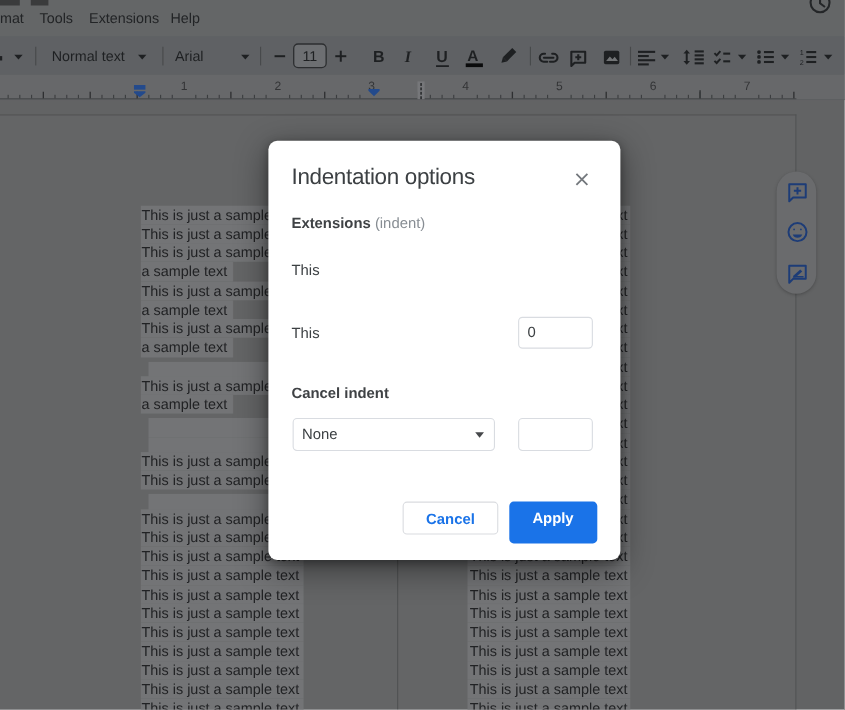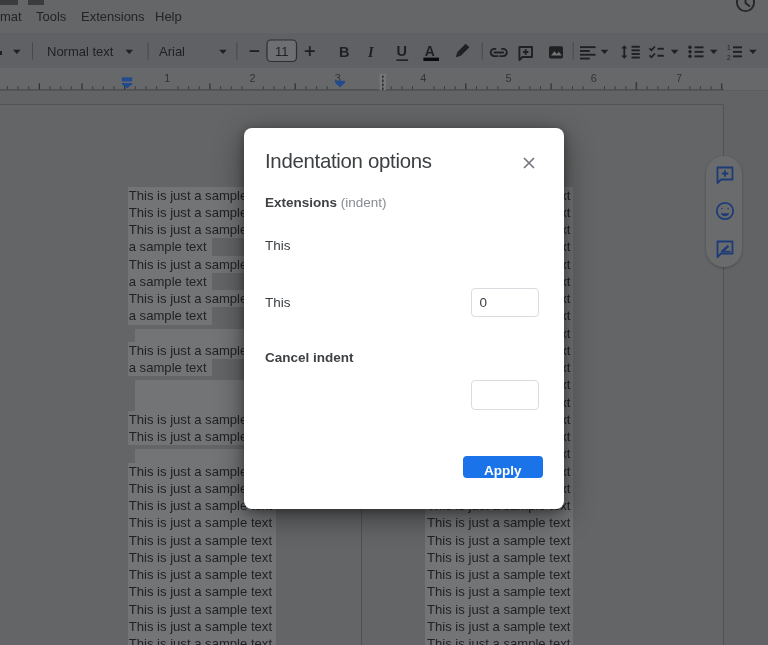--- a/index.html
+++ b/index.html
@@ -9,21 +9,21 @@
 #ruler { position:absolute; left:0; top:68px; width:768px; height:23px; background:#67686a; }
 #page { position:absolute; left:0; top:103.5px; width:723.8px; height:541.5px; background:#646566; border-top:1px solid #525354; border-right:1px solid #525354; }
 #coldiv { position:absolute; left:361px; top:190px; width:1px; height:455px; background:#4f5153; }
 .hl { position:absolute; height:17.3px; background:#737476; }
 .dt { position:absolute; font-size:13.1px; line-height:17.25px; color:#212224; white-space:pre; }
 #dlg { position:absolute; left:243.5px; top:128px; width:320.5px; height:381px; background:#ffffff; border-radius:8px; box-shadow:0 8px 30px rgba(0,0,0,0.45), 0 2px 8px rgba(0,0,0,0.3); }
 #dlg .lbl { position:absolute; font-size:13.5px; color:#3c4043; }
 #dlg .inp { position:absolute; border:1px solid #d9dce1; border-radius:4px; background:#fff; }
 #dlg .inp span { position:absolute; left:8px; top:50%; transform:translateY(-50%); font-size:13.5px; color:#3c4043; }
 #cancel { position:absolute; left:122.5px; top:327.5px; width:87px; height:30px; border:1px solid #dadce0; border-radius:4px; color:#1a73e8; font-size:13.5px; font-weight:bold; text-align:center; line-height:29px; }
-#apply { position:absolute; left:219.5px; top:327.5px; width:79.5px; height:22px; background:#1a73e8; border-radius:4px; color:#fff; font-size:13.5px; font-weight:bold; text-align:center; line-height:30px; }
+#apply { position:absolute; left:219.5px; top:327.5px; width:79.5px; height:38px; background:#1a73e8; border-radius:4px; color:#fff; font-size:13.5px; font-weight:bold; text-align:center; line-height:30px; }
 </style></head>
 <body>
 <div id="stage">
   <div id="page"></div>
   <div id="coldiv"></div>
   <div class="hl" style="left:128px;top:186.6px;width:148px"></div>
     <div class="dt" style="left:128.7px;top:186.6px">This is just a sample text</div>
     <div class="hl" style="left:425px;top:186.6px;width:147.5px"></div>
     <div class="dt" style="left:427px;top:186.6px">This is just a sample text</div>
     <div class="hl" style="left:128px;top:203.8px;width:148px"></div>
@@ -310,15 +310,20 @@
   <svg width="12" height="12" viewBox="0 0 12 12" style="position:absolute;left:279px;top:29px">
         <path d="M1 1 L11 11 M11 1 L1 11" stroke="#75797e" stroke-width="1.7" fill="none"></path>
       </svg>
   <div style="position:absolute;left:21.5px;top:67px;font-size:13.5px;"><span style="color:#3f4245;font-weight:bold;">Extensions</span> <span style="color:#878d93;">(indent)</span></div>
   <div class="lbl" style="left:21.5px;top:109.5px;">This</div>
   <div class="lbl" style="left:21.5px;top:167px;">This</div>
   <div class="inp" style="left:227px;top:160px;width:68.5px;height:28.5px;">
         <span>0</span>
       </div>
   <div style="position:absolute;left:21.5px;top:221.5px;font-size:13.5px;font-weight:bold;color:#3f4245;">Cancel indent</div>
+  <div class="inp" style="left:22px;top:252px;width:184.5px;height:29.5px;">
+        <span>None</span>
+     <div style="position:absolute;right:9px;top:12px;width:0;height:0;border-left:4.8px solid transparent;border-right:4.8px solid transparent;border-top:5.2px solid #46484b;"></div>
+  </div>
   <div class="inp" style="left:227px;top:252px;width:68.5px;height:29.5px;"></div>
+  <div id="cancel">Cancel</div>
   <div id="apply">Apply</div>
 </div>
 </div>
 </body></html>

